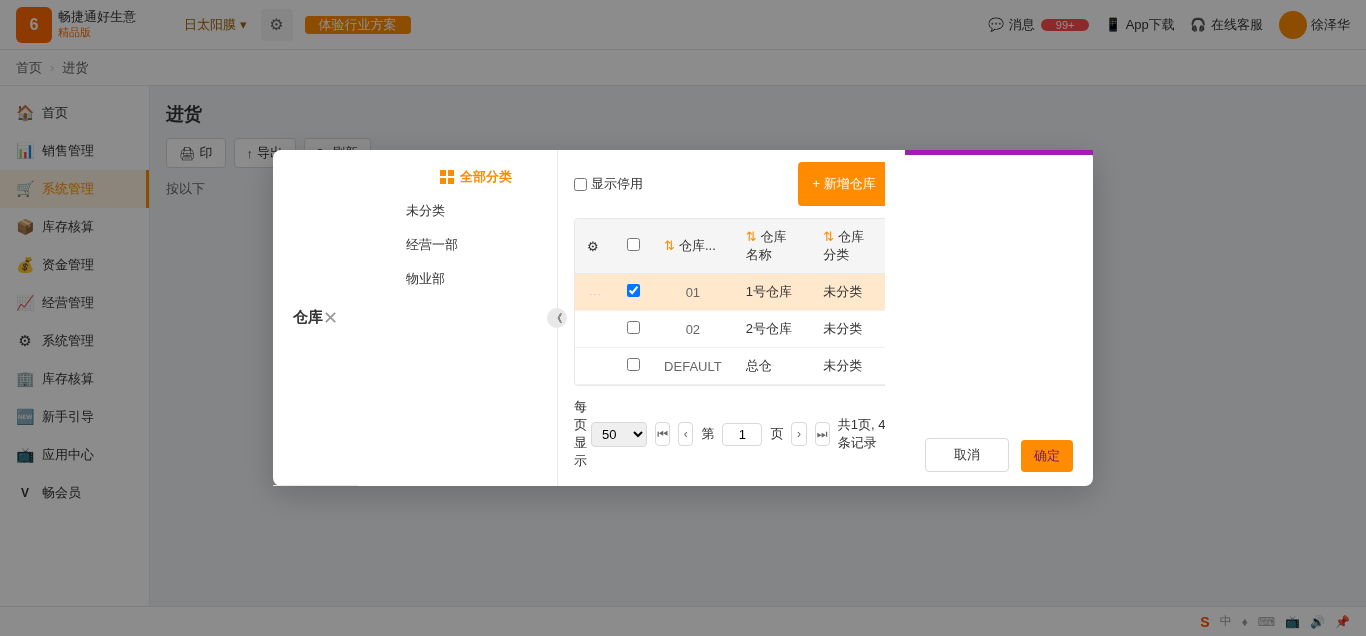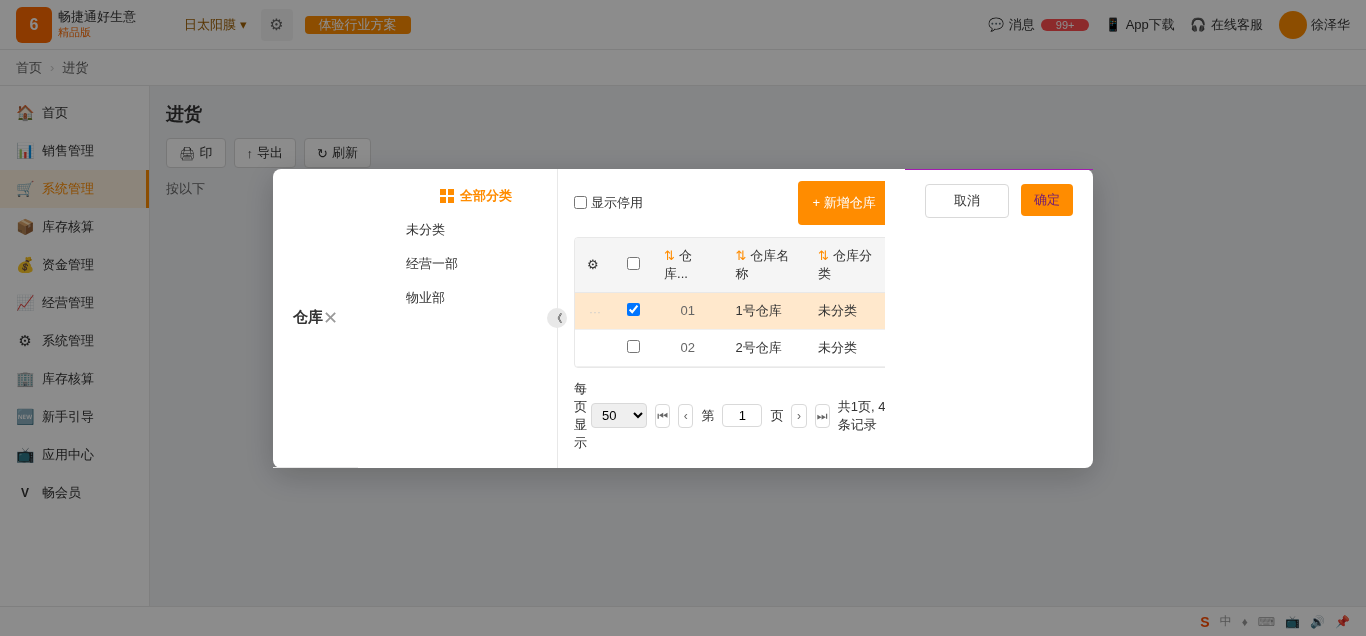--- a/index.html
+++ b/index.html
@@ -381,24 +381,24 @@
       border: 1px solid #d9d9d9;
       border-radius: 4px;
       text-align: center;
       padding: 3px;
       font-size: 13px;
     }
 
     
     .dialog-footer {
       display: flex;
-      align-items: flex-start;
+      align-items: flex-end;
       justify-content: center;
       padding: 14px 20px;
-      border-top: 1px solid #a21caf;
+      border-top: 5px solid #a21caf;
       gap: 12px;
     }
     .footer-cancel {
       padding: 7px 28px;
       border: 1px solid #d9d9d9;
       border-radius: 4px;
       background: #fff;
       cursor: pointer;
       font-size: 13px;
       color: #333;
@@ -622,20 +622,31 @@
       <td class="gear-cell">
         
       </td>
       <td>
         <input type="checkbox" style="">
       </td>
       <td class="row-num">02</td>
       <td>2号仓库</td>
       <td>未分类</td>
     </tr>
+                <tr>
+      <td class="gear-cell">
+        
+      </td>
+      <td>
+        <input type="checkbox" style="">
+      </td>
+      <td class="row-num">DEFAULT</td>
+      <td>总仓</td>
+      <td>未分类</td>
+    </tr>
               </tbody>
           </table>
         </div>
 
         <div class="pagination">
           <div class="page-select">
             <span>每页显示</span>
             <select>
               <option>50</option>
               <option>10</option>

